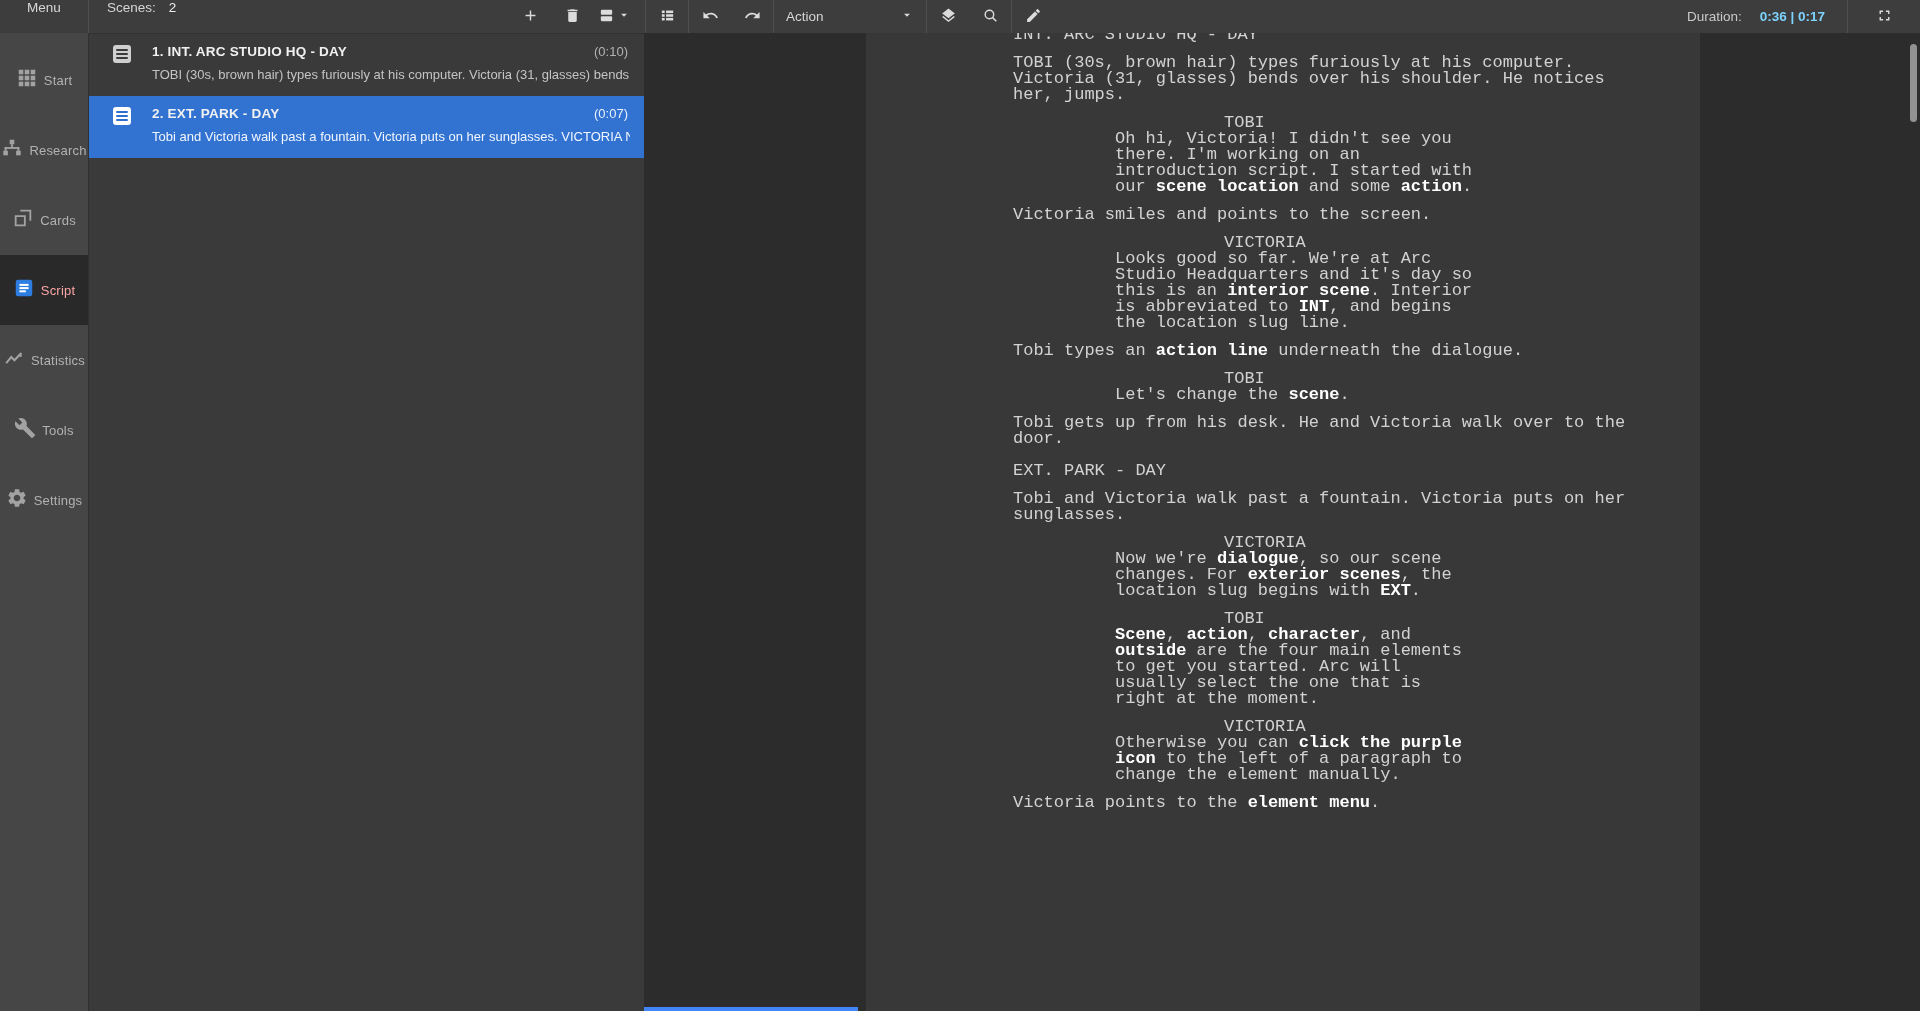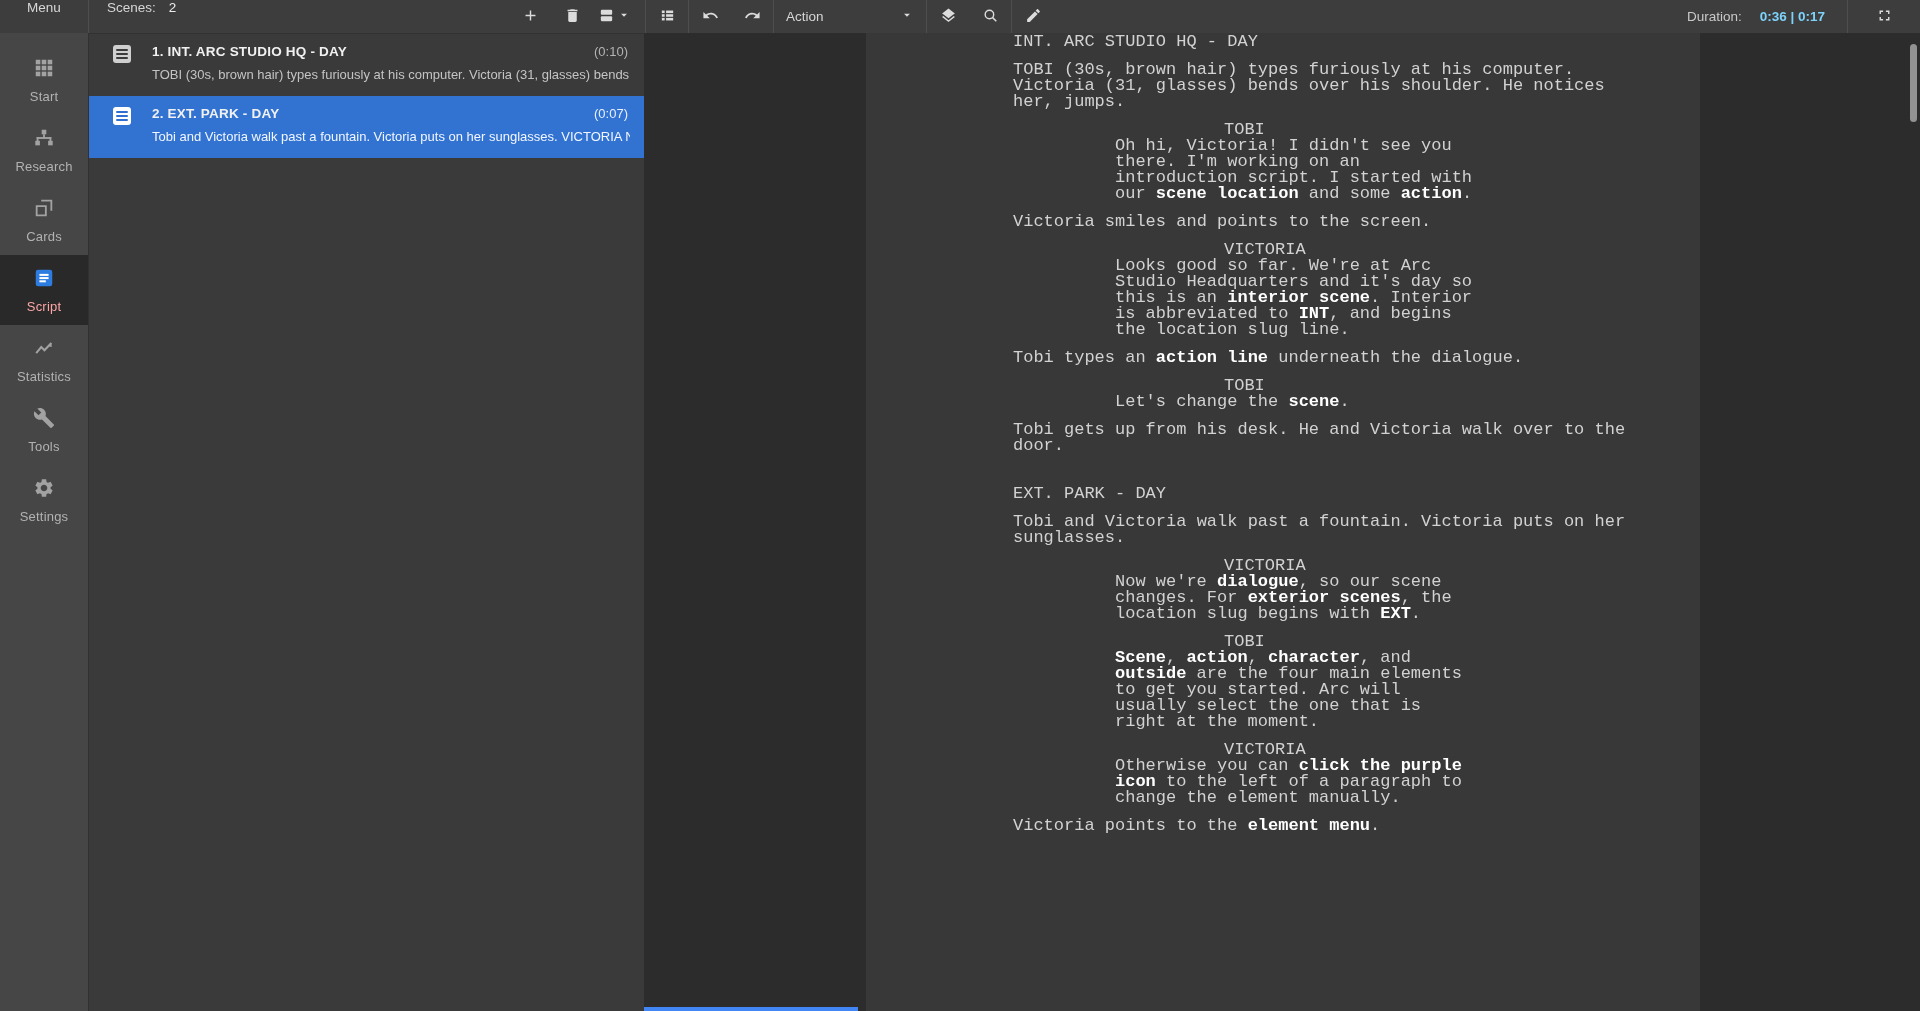--- a/index.html
+++ b/index.html
@@ -16,21 +16,21 @@
   .tb-spacer{flex:1}
   .tb-btn{width:42px;height:33px;display:flex;align-items:center;justify-content:center;cursor:pointer;gap:2px}
   .tb-btn svg{fill:#dcdcdc}
   .tb-dd{display:flex;align-items:center;justify-content:space-between;width:152px;padding:0 12px;cursor:pointer}
   .tb-dd svg{fill:#dcdcdc}
   .dur{display:flex;align-items:center;gap:18px;padding-right:22px;color:#c9c9c9}
   .dur b{color:#7dd3fc}
   .fs-btn{width:72px}
   
   .sidebar{position:absolute;left:0;top:33px;width:88px;bottom:0;background:#464646;padding-top:12px}
-  .sb-item{height:70px;display:flex;flex-direction:column;align-items:center;justify-content:center;gap:6px;cursor:pointer}
+  .sb-item{height:70px;display:flex;flex-direction:row;align-items:center;justify-content:center;gap:6px;cursor:pointer}
   .sb-item svg{fill:#a2a2a2}
   .sb-item .lbl{font-size:13px;color:#b2b2b2;letter-spacing:.2px}
   .sb-item.sel{background:#292929}
   .sb-item.sel .lbl{color:#fca5a5}
   
   .scenepanel{position:absolute;left:88px;top:33px;width:556px;bottom:0;background:#3a3a3a;
     border-left:1px solid #313131;border-top:1px solid #323232}
   .scene-row{height:62px;position:relative;cursor:pointer;color:#f1f1f1}
   .scene-row .docic{position:absolute;left:24px;top:11px;width:18px;height:18px;border-radius:3px;background:#cfcfcf;
     display:flex;flex-direction:column;justify-content:center;gap:2px;padding:0 3px}
@@ -44,22 +44,22 @@
   .scene-row.sel .docic i{background:#2f6fd0}
   .scene-row.sel .dur2{color:#e9effc}
   .scene-row.sel .desc{color:#f2f6ff}
   
   .editor{position:absolute;left:644px;top:33px;right:0;bottom:0;background:#2c2c2c}
   .page{position:absolute;left:222px;top:0;width:834px;bottom:0;background:#383838;overflow:hidden}
   .script{margin-top:-6px;padding:0 36px 0 147px;font-family:"Liberation Mono","DejaVu Sans Mono",monospace;
     font-size:17px;line-height:16px;color:#d2d2d2}
   .script b{color:#ffffff}
   .para{margin-top:12px}
-  .para:first-child{margin-top:7px}
-  .para.gap2{margin-top:32px}
+  .para:first-child{margin-top:0}
+  .para.gap2{margin-top:16px}
   .line{white-space:pre}
   .line.d{padding-left:102px}
   .line.char{padding-left:211px}
   .vscroll{position:absolute;right:3px;top:11px;width:7px;height:78px;background:#929292;border-radius:4px;cursor:pointer}
   .hbar{position:absolute;left:0;bottom:0;width:214px;height:4px;background:#4286f5;cursor:pointer}
 </style>
 </head>
 <body>
 
 <div class="topbar">

